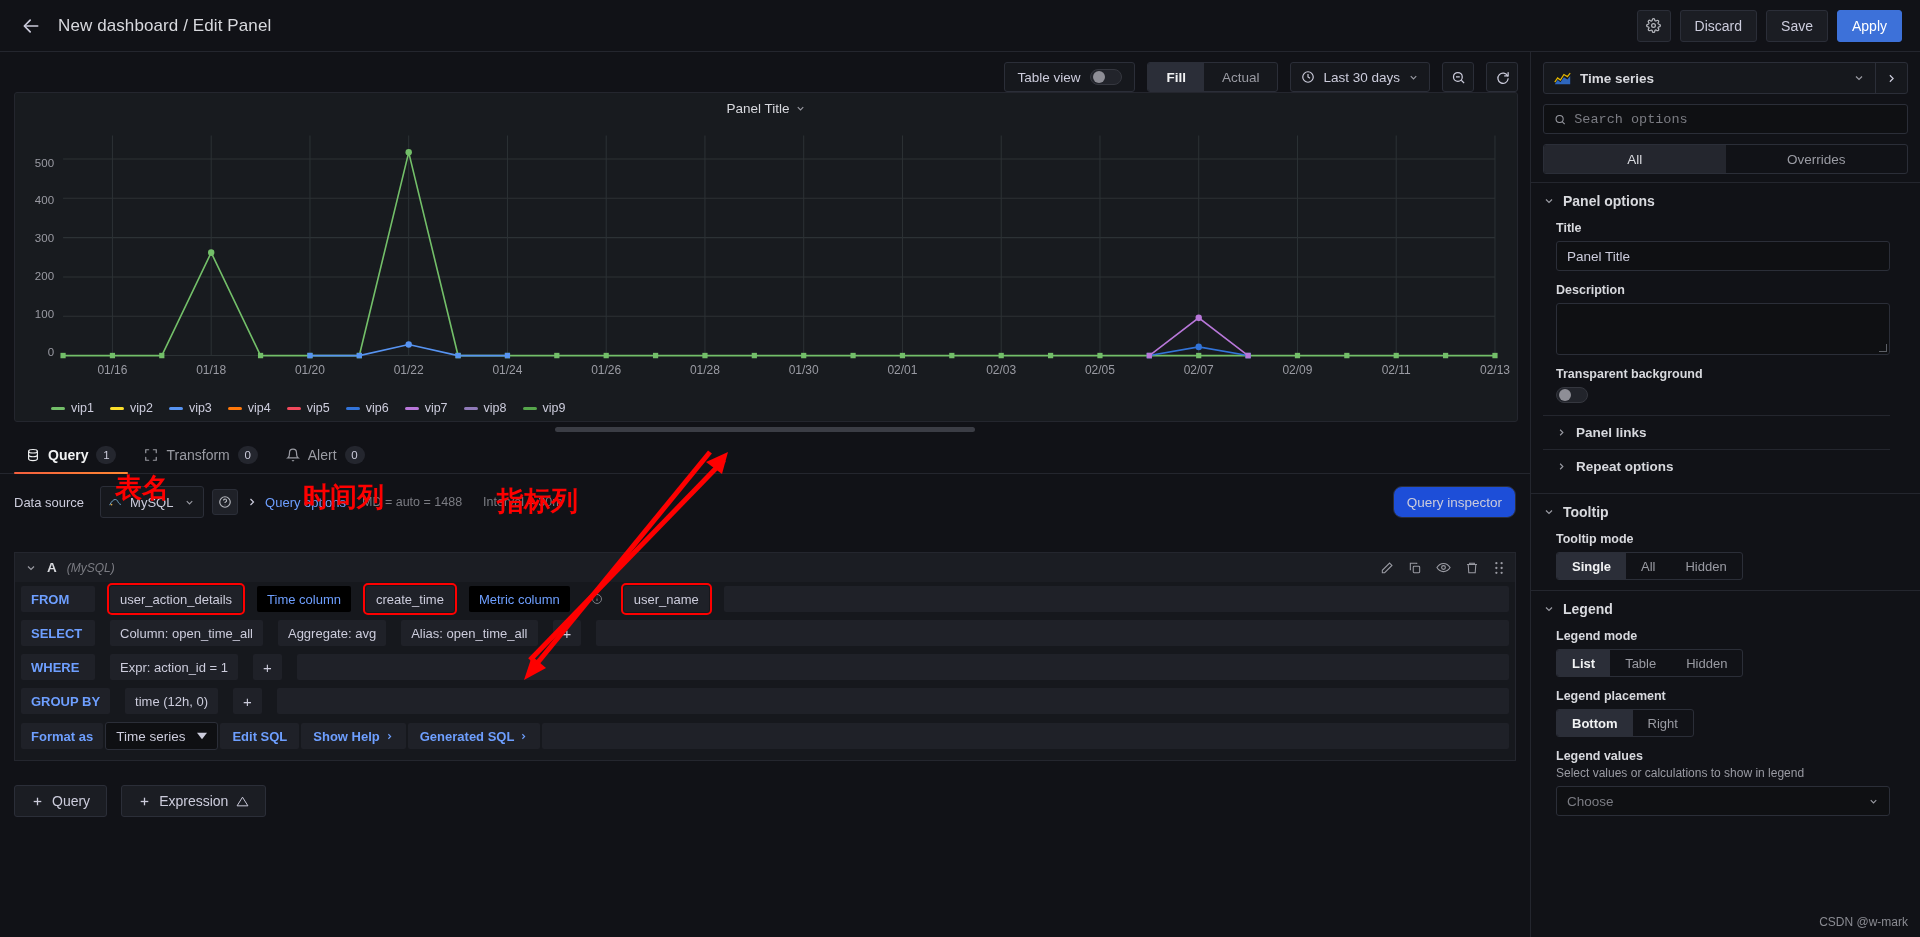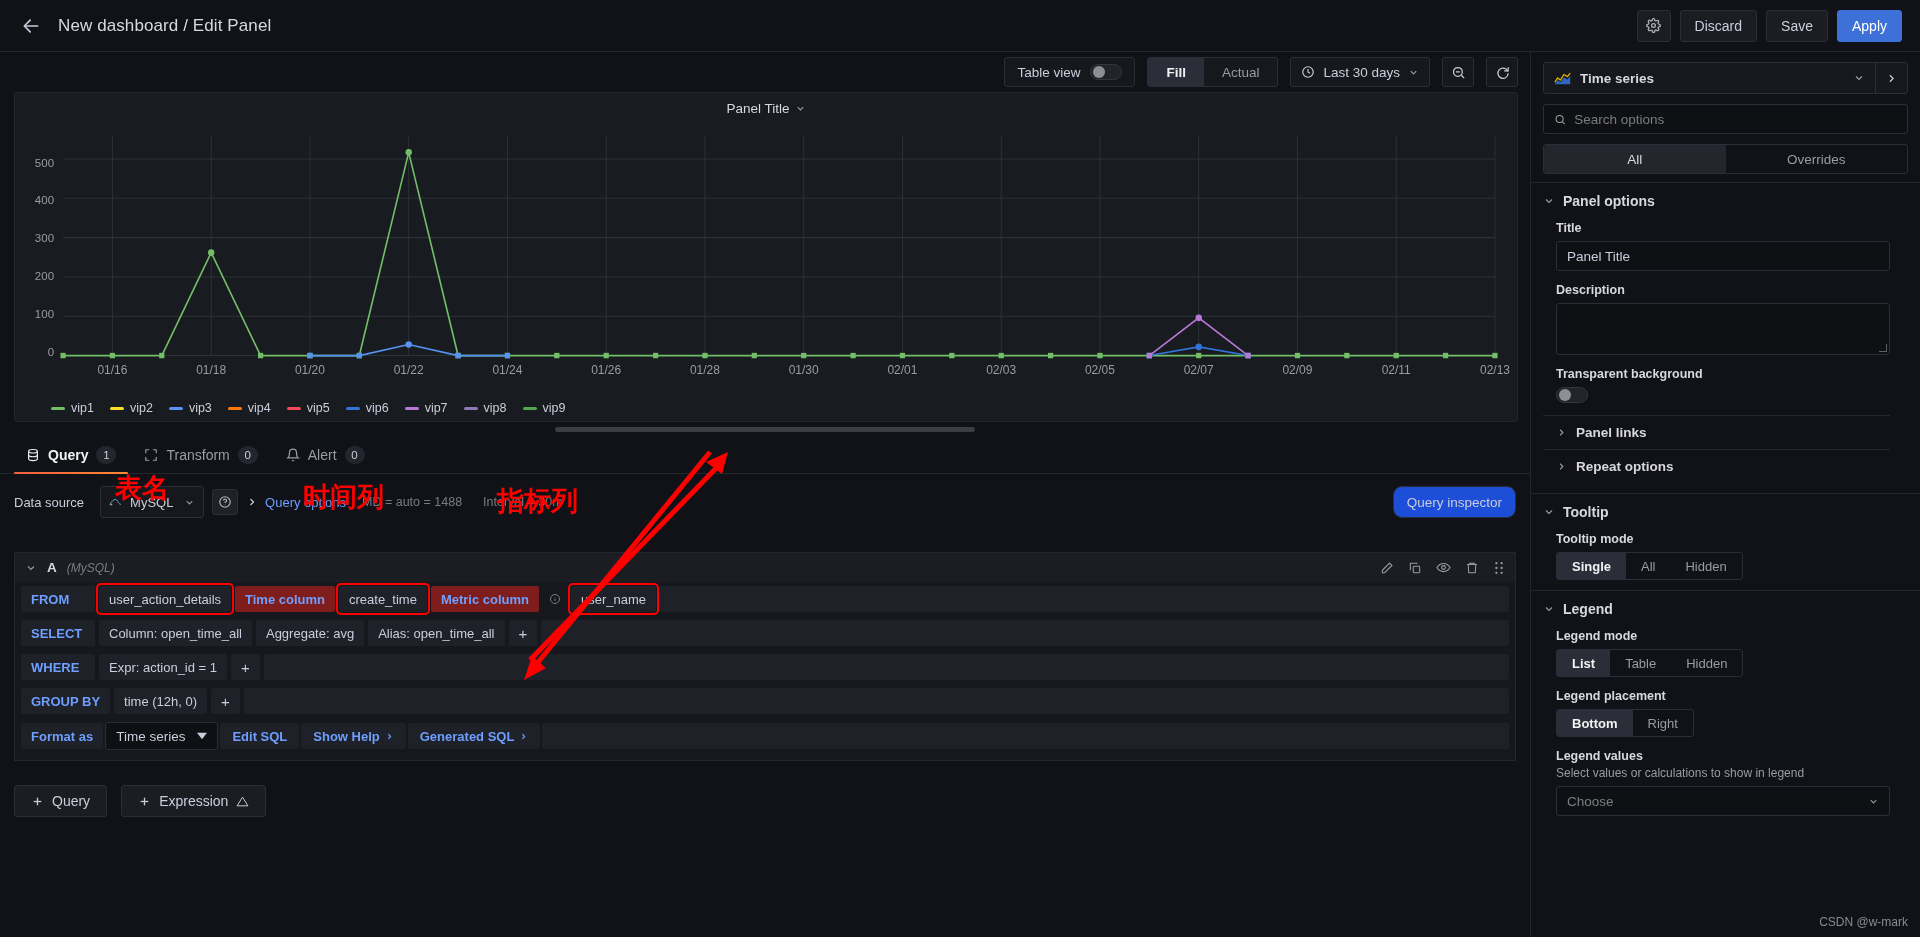--- a/index.html
+++ b/index.html
@@ -41,21 +41,21 @@
   
   .body { flex: 1; display: flex; min-height: 0; }
   .left { width: 1530px; flex: 0 0 1530px; display: flex; flex-direction: column; min-height: 0; }
   .right {
     flex: 1; border-left: 1px solid #24262e; background: #111217;
     display: flex; flex-direction: column; min-height: 0;
   }
 
   
   .viz-toolbar {
-    height: 40px; flex: 0 0 40px; display: flex; align-items: center; justify-content: flex-end;
+    height: 40px; flex: 0 0 40px; display: flex; align-items: flex-end; justify-content: flex-end;
     padding: 0 12px; gap: 12px;
   }
   .tableview-box {
     height: 30px; display: flex; align-items: center; gap: 10px;
     border: 1px solid #2b2e38; background: #16181d; border-radius: 3px; padding: 0 12px;
     font-size: 13.5px; color: #ccccdc;
   }
   .toggle {
     width: 32px; height: 16px; border-radius: 9px; background: #22242b; border: 1px solid #35373f;
     position: relative; cursor: pointer;
@@ -145,31 +145,31 @@
   .query-card { margin-top: 34px; }
   .qc-head {
     height: 30px; background: #1b1d23; border: 1px solid #24262e; border-bottom: none;
     display: flex; align-items: center; gap: 10px; padding: 0 10px;
   }
   .qc-letter { font-size: 13.5px; font-weight: 700; color: #d8d9de; }
   .qc-sub { font-size: 12px; color: #7b7c83; font-style: italic; }
   .qc-actions { margin-left: auto; display: flex; align-items: center; gap: 14px; color: #9a9ba3; }
   .qc-body { border: 1px solid #24262e; border-top: none; background: #16181d; padding: 0; }
 
-  .sqlrow { display: flex; align-items: stretch; gap: 4px; padding: 4px 6px; }
+  .sqlrow { display: flex; align-items: stretch; gap: 15px; padding: 4px 6px; }
   .sqlkey {
     min-width: 74px; padding: 0 10px; height: 26px; display: flex; align-items: center;
     font-size: 13px; font-weight: 600; color: #6e9fff; background: #1f2128; border-radius: 2px;
   }
   .sqlval {
     padding: 0 10px; height: 26px; display: flex; align-items: center;
     font-size: 13px; color: #ccccdc; background: #1f2128; border-radius: 2px; cursor: pointer;
     white-space: nowrap;
   }
-  .sqlval.link { color: #6e9fff; font-weight: 700; background: #7f1d1d; }
+  .sqlval.link { color: #6e9fff; font-weight: 400; background: #000000; }
   .sqlval.plus { min-width: 26px; justify-content: center; color: #ccccdc; font-size: 15px; }
   .sqlval.blank { background: #1f2128; flex: 1; cursor: default; }
   .sqlval.boxed { outline: 2px solid #fe0000; outline-offset: 1px; }
   .info-dot { display: flex; align-items: center; padding: 0 6px; color: #7b7c83; }
 
   .formatrow { display: flex; align-items: center; gap: 2px; padding: 4px 6px 10px 6px; }
   .fmt-select {
     height: 28px; min-width: 104px; padding: 0 10px; display: flex; align-items: center;
     justify-content: space-between; gap: 12px; background: #0f1013; border: 1px solid #2b2e38;
     border-radius: 3px; font-size: 13.5px; color: #ccccdc; cursor: pointer;
@@ -200,21 +200,21 @@
   .viz-picker .arrow {
     width: 32px; border-left: 1px solid #2b2e38; display: flex; align-items: center; justify-content: center;
     color: #ccccdc; cursor: pointer;
   }
   .search-box {
     margin: 10px 12px 0 12px; height: 30px; border: 1px solid #2b2e38; background: #0f1013;
     border-radius: 3px; display: flex; align-items: center; gap: 8px; padding: 0 10px;
   }
   .search-box input {
     border: none; outline: none; background: transparent; color: #14b8a6; font-size: 13.5px;
-    width: 100%; font-family: Liberation Sans, sans-serif;
+    width: 100%; font-family: Liberation Mono, monospace;
   }
   .search-box input::placeholder { color: #7b7c83; }
   .all-over {
     margin: 10px 12px 0 12px; height: 30px; display: flex; border: 1px solid #2b2e38;
     border-radius: 3px; overflow: hidden;
   }
   .all-over > div {
     flex: 1; display: flex; align-items: center; justify-content: center; font-size: 13.5px;
     color: #9a9ba3; cursor: pointer;
   }

